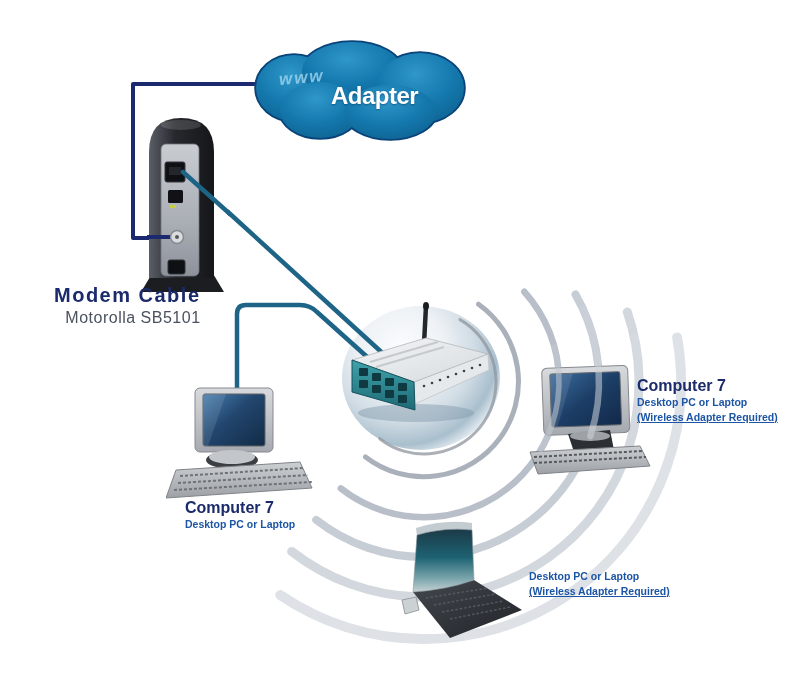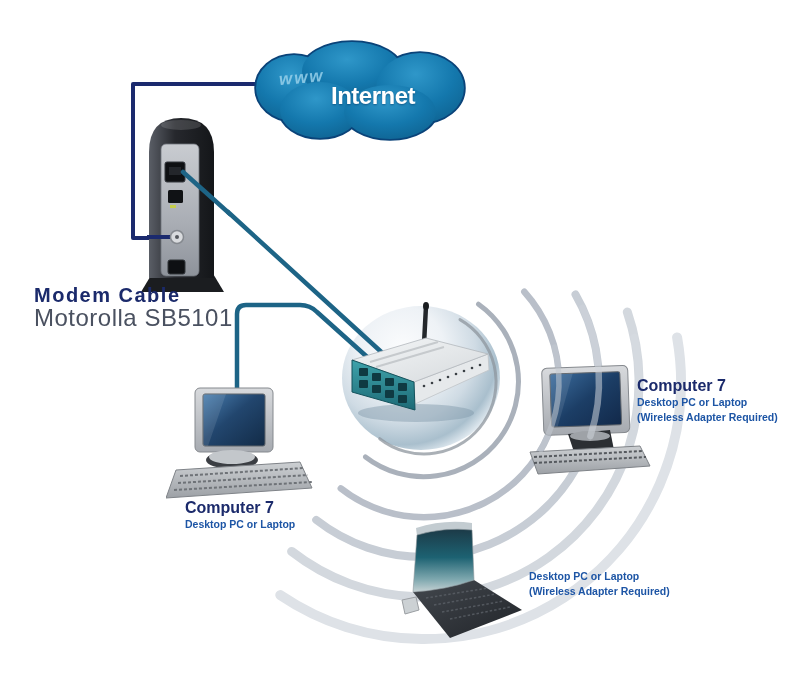--- a/index.html
+++ b/index.html
@@ -11,26 +11,26 @@
   .halo{position:absolute;left:342px;top:306px;width:158px;height:144px;border-radius:50%;
         background:radial-gradient(circle at 38% 30%, #fbfcfd 0%, #eef2f6 30%, #cfdbe4 52%,
                    #a9bfcd 68%, #e4ecf2 78%, #93abbd 90%, #7d95a8 100%);}
   
   .lbl{position:absolute;white-space:nowrap;}
   .www{font-size:17px;font-weight:bold;font-style:italic;color:#97d0ea;opacity:.85;
        transform:rotate(-5deg);letter-spacing:2px;}
   .inet{font-size:24px;font-weight:bold;color:#ffffff;letter-spacing:-.5px;
         text-shadow:0 1px 2px rgba(8,52,96,.55);}
   .dev-title{font-size:20px;font-weight:bold;color:#1b2a6b;letter-spacing:1.5px;line-height:22px;}
-  .dev-sub{font-size:24px;font-weight:normal;color:#4a5160;letter-spacing:.5px;line-height:23px;text-align:right;}
+  .dev-sub{font-size:16px;font-weight:normal;color:#4a5160;letter-spacing:.5px;line-height:23px;text-align:right;}
   .rt-model{font-size:26px;font-weight:bold;color:#d2232b;letter-spacing:-1px;line-height:26px;}
   .rt-spec{font-size:10.5px;font-weight:bold;color:#1d55a5;line-height:12px;margin-top:2px;}
   .pc-name{font-size:16px;font-weight:bold;color:#1b2a6b;line-height:19px;}
   .pc-sub{font-size:10.5px;font-weight:bold;color:#1d55a5;line-height:13px;margin-top:1px;}
-  .pc-note{font-size:10.5px;font-weight:bold;color:#1d55a5;line-height:13px;margin-top:2px;}
+  .pc-note{font-size:10.5px;font-weight:bold;color:#1d55a5;line-height:13px;margin-top:2px;text-decoration:underline;}
 </style>
 </head>
 <body>
 
 <div class="canvas">
 
   <div class="halo"></div>
 
   <svg class="abs" style="left:0;top:0" width="800" height="676" viewBox="0 0 800 676">
     <g fill="none" stroke-linecap="round">
@@ -66,21 +66,21 @@
     </g>
     <g fill="url(#cloudG)">
       <ellipse cx="42" cy="50" rx="38" ry="33"></ellipse>
         <ellipse cx="100" cy="33" rx="50" ry="29"></ellipse>
       <ellipse cx="168" cy="50" rx="44" ry="35"></ellipse>
         <ellipse cx="68" cy="72" rx="40" ry="28"></ellipse>
       <ellipse cx="138" cy="74" rx="46" ry="27"></ellipse>
     </g>
   </svg>
   <div class="lbl www" style="left:279px;top:68px">www</div>
-  <div class="lbl inet" style="left:331px;top:82px">Internet</div>
+  <div class="lbl inet" style="left:331px;top:82px">Adapter</div>
 
   <svg class="abs" style="left:135px;top:110px" width="95" height="195" viewBox="0 0 95 195">
     <defs>
       <linearGradient id="modG" x1="0" y1="0" x2="1" y2="0">
         <stop offset="0%" stop-color="#5a5e66"></stop>
           <stop offset="40%" stop-color="#26282d"></stop>
         <stop offset="100%" stop-color="#141619"></stop>
       </linearGradient>
       <linearGradient id="modP" x1="0" y1="0" x2="0" y2="1">
         <stop offset="0%" stop-color="#c9ccd1"></stop>
@@ -222,21 +222,21 @@
   </svg>
 
   <svg class="abs" style="left:0;top:0" width="800" height="676" viewBox="0 0 800 676">
     <g fill="none" stroke-linecap="round" opacity=".55">
       <path d="M554.4 347.1 A135 135 0 0 1 540.9 449.5" stroke="#c3c9d1" stroke-width="5.5"></path>
       <path d="M582.6 308.0 A175 175 0 0 1 590.4 436.1" stroke="#cfd4db" stroke-width="6.5"></path>
       <path d="M634.3 337.3 A215 215 0 0 1 634.3 426.7" stroke="#d8dce2" stroke-width="7"></path>
     </g>
   </svg>
 
-  <div class="lbl" style="left:34px;top:284px">
+  <div class="lbl" style="left:54px;top:284px">
     <div class="dev-title">Modem Cable</div>
     <div class="dev-sub">Motorolla SB5101</div>
   </div>
 
 
   <div class="lbl" style="left:185px;top:498px">
     <div class="pc-name">Computer 7</div>
     <div class="pc-sub">Desktop PC or Laptop</div>
   </div>
 

